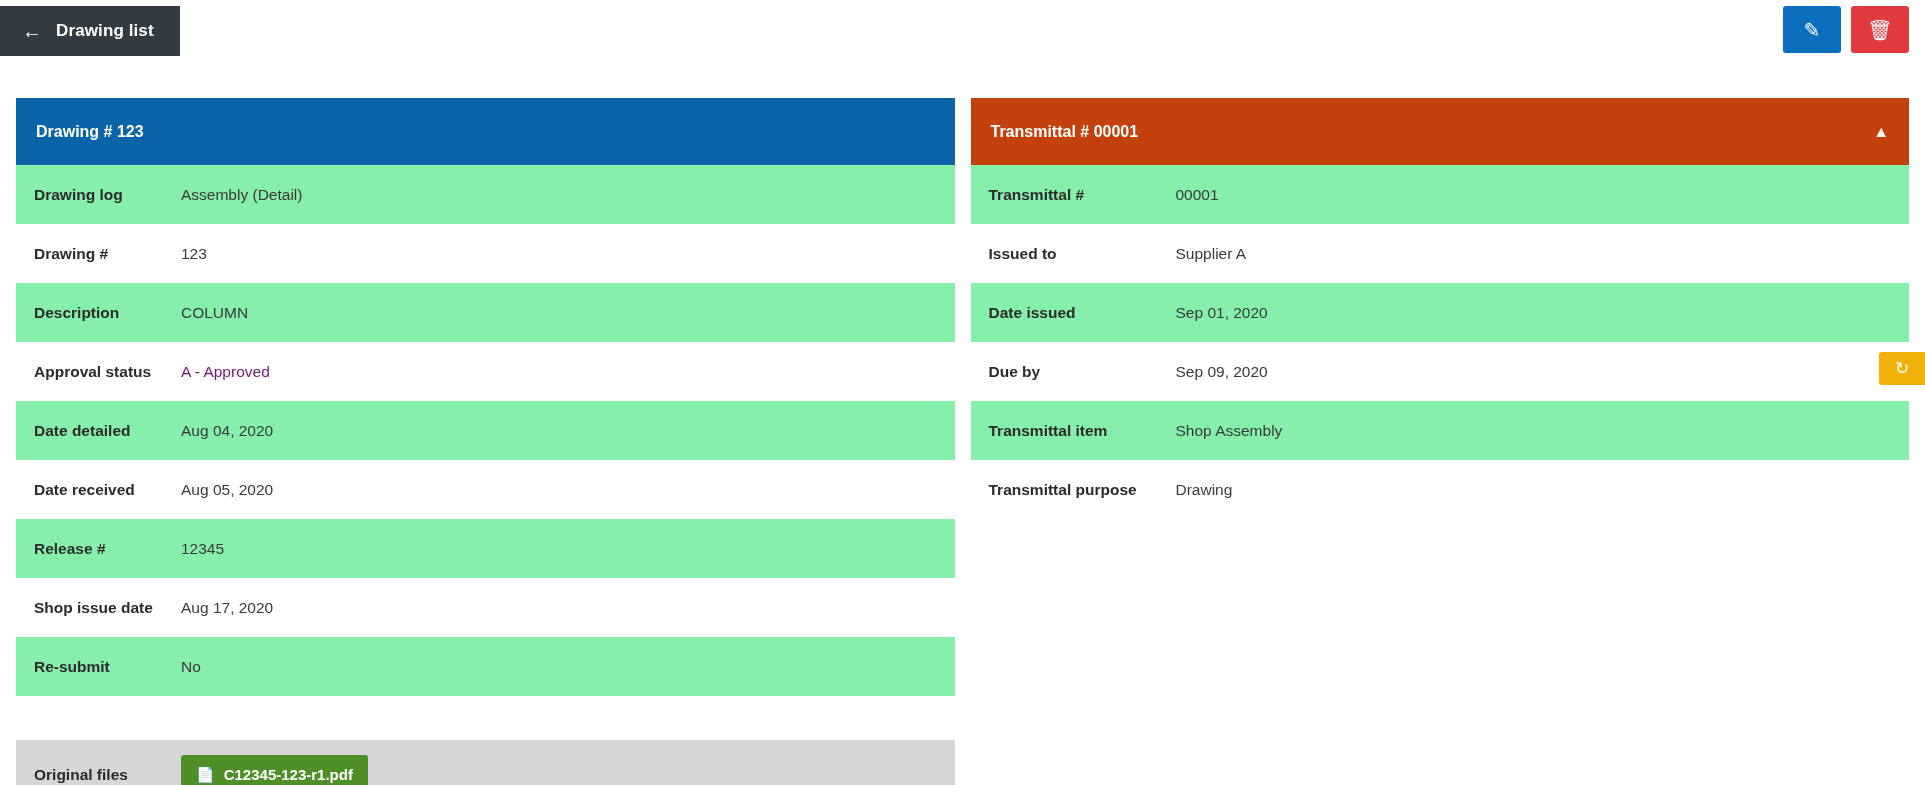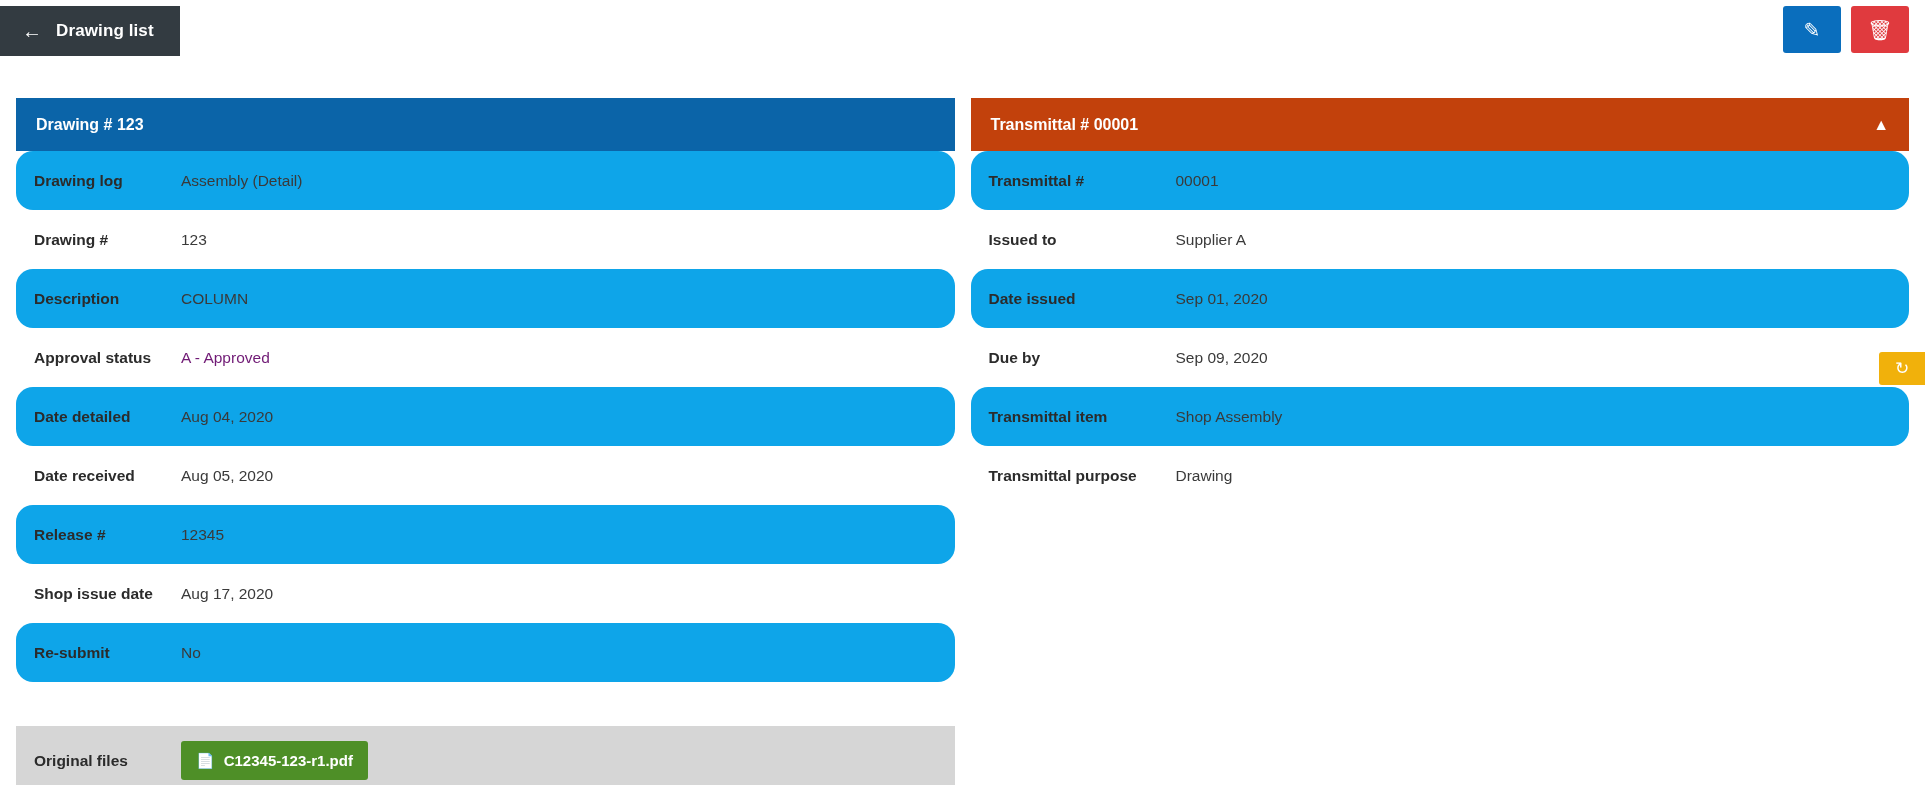--- a/index.html
+++ b/index.html
@@ -78,21 +78,21 @@
     display: flex;
     gap: 16px;
     padding: 0 16px;
   }
   .panel {
     flex: 1 1 0;
     min-width: 0;
   }
 
   .panel-header {
-    height: 53px;
+    height: 67px;
     display: flex;
     align-items: center;
     justify-content: space-between;
     padding: 0 20px;
     color: #ffffff;
     font-size: 16px;
     font-weight: bold;
   }
   .panel-header.blue { background: #0b64a8; }
   .panel-header.gray { background: #c2410c; }
@@ -103,21 +103,21 @@
     user-select: none;
   }
 
   .rows { width: 100%; }
   .row {
     display: flex;
     align-items: center;
     min-height: 59px;
     font-size: 15.5px;
   }
-  .row.odd { background: #0ea5e9; border-radius: 17px; }
+  .row.odd { background: #86efac; }
   .row.even { background: #ffffff; }
   .row.highlight { background: #d6d6d6; }
   .row-label {
     width: 165px;
     flex: 0 0 165px;
     padding: 0 18px 0 18px;
     font-weight: bold;
     color: #2b2b2b;
   }
   .left .row-label { width: 165px; flex: 0 0 165px; }

